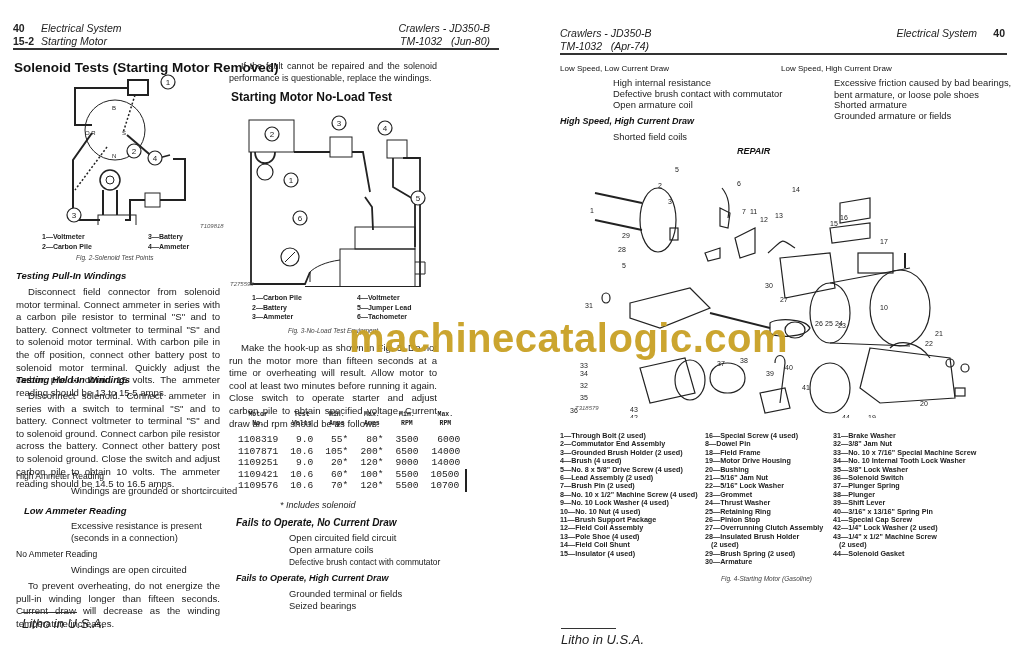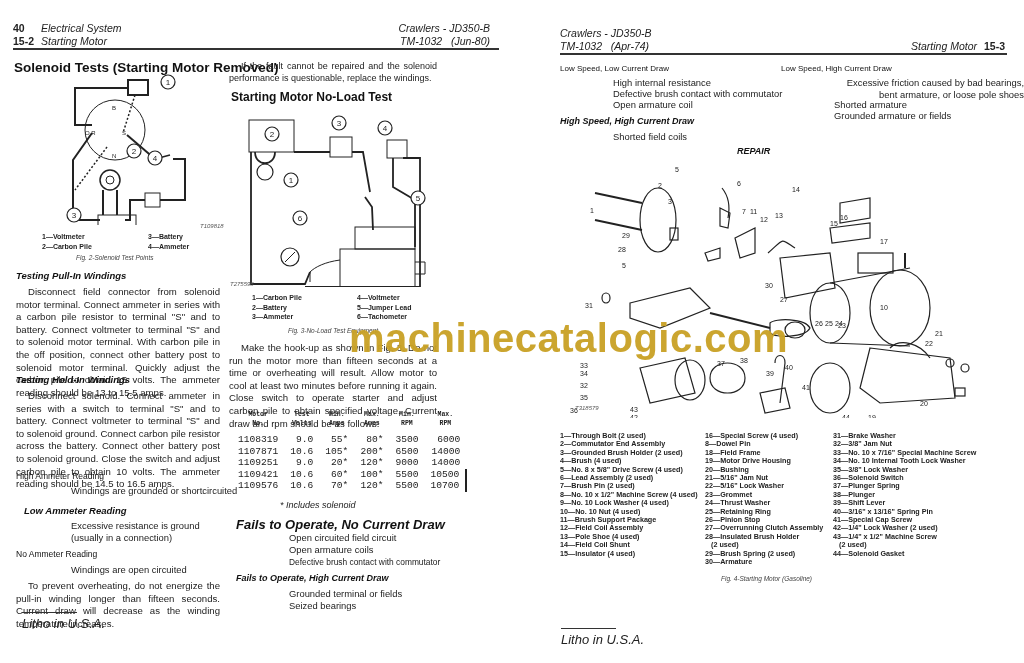--- a/index.html
+++ b/index.html
@@ -100,21 +100,21 @@
   <div class="h2" style="left:16px;top:270px;">Testing Pull-In Windings</div>
   <div class="p ind" style="left:16px;top:286px;width:204px;">Disconnect field connector from solenoid motor terminal. Connect ammeter in series with a carbon pile resistor to terminal "S" and to battery. Connect voltmeter to terminal "S" and to solenoid motor terminal. With carbon pile in the off position, connect other battery post to solenoid motor terminal. Quickly adjust the carbon pile to obtain 15 volts. The ammeter reading should be 13 to 15.5 amps.</div>
 
   <div class="h2" style="left:16px;top:374px;">Testing Hold-In Windings</div>
   <div class="p ind" style="left:16px;top:390px;width:204px;">Disconnect solenoid. Connect ammeter in series with a switch to terminal "S" and to battery. Connect voltmeter to terminal "S" and to solenoid ground. Connect carbon pile resistor across the battery. Connect other battery post to solenoid ground. Close the switch and adjust carbon pile to obtain 10 volts. The ammeter reading should be 14.5 to 16.5 amps.</div>
 
   <div class="h3" style="left:16px;top:471px;">High Ammeter Reading</div>
   <div class="item" style="left:27px;top:485px;">Windings are grounded or shortcircuited</div>
 
   <div class="h2" style="left:24px;top:505px;">Low Ammeter Reading</div>
-  <div class="item" style="left:27px;top:520px;width:150px;">Excessive resistance is ground (usually in a connection)</div>
+  <div class="item" style="left:27px;top:520px;width:150px;">Excessive resistance is present (seconds in a connection)</div>
 
   <div class="h3" style="left:16px;top:549px;">No Ammeter Reading</div>
   <div class="item" style="left:27px;top:564px;">Windings are open circuited</div>
 
   <div class="p ind" style="left:16px;top:580px;width:204px;">To prevent overheating, do not energize the pull-in winding longer than fifteen seconds. Current draw will decrease as the winding temperature increases.</div>
 
   <div class="litho-rule" style="left:22px;top:612px;width:55px;"></div>
   <div class="litho" style="left:22px;top:616px;">Litho in U.S.A.</div>
 
   <div class="p ind" style="left:229px;top:60px;width:208px;font-size:9px;line-height:12px;">If the fault cannot be repaired and the solenoid performance is questionable, replace the windings.</div>
@@ -224,48 +224,48 @@
           <td>10.6</td>
           <td>70*</td>
           <td>120*</td>
           <td>5500</td>
           <td style="border-right:2px solid #222">10700</td>
         </tr>
     </tbody>
   </table>
   <div class="item" style="left:236px;top:499px;font-style:italic;font-size:9px;">* Includes solenoid</div>
 
-  <div class="h2" style="left:236px;top:517px;font-size:13px;">Fails to Operate, No Current Draw</div>
+  <div class="h2" style="left:236px;top:517px;font-size:10px;">Fails to Operate, No Current Draw</div>
   <div class="item" style="left:245px;top:532px;">Open circuited field circuit</div>
   <div class="item" style="left:245px;top:544px;">Open armature coils</div>
   <div class="item" style="left:245px;top:556px;font-size:8.4px;">Defective brush contact with commutator</div>
 
   <div class="h2" style="left:236px;top:573px;font-size:9px;">Fails to Operate, High Current Draw</div>
   <div class="item" style="left:245px;top:588px;">Grounded terminal or fields</div>
   <div class="item" style="left:245px;top:600px;">Seized bearings</div>
 </div>
 
 <div class="page right">
   <div class="hdr" style="left:15px;top:27px;"><i>Crawlers - JD350-B</i></div>
   <div class="hdr" style="left:15px;top:40px;"><i>TM-1032</i>&nbsp;&nbsp;&nbsp;<i>(Apr-74)</i></div>
-  <div class="hdr" style="left:250px;top:40px;width:210px;text-align:right;">
-    <i>Starting Motor</i><span class="num" style="width:28px;text-align:right">15-3</span>
+  <div class="hdr" style="left:250px;top:27px;width:210px;text-align:right;">
+    <i>Electrical System</i><span class="num" style="width:28px;text-align:right">40</span>
   </div>
   <div class="rule" style="left:15px;top:53px;width:447px;"></div>
 
   <div class="h3" style="left:15px;top:64px;font-size:8px;">Low Speed, Low Current Draw</div>
   <div class="item" style="left:24px;top:77px;">High internal resistance</div>
   <div class="item" style="left:24px;top:88px;">Defective brush contact with commutator</div>
   <div class="item" style="left:24px;top:99px;">Open armature coil</div>
 
   <div class="h2" style="left:15px;top:116px;font-size:9px;">High Speed, High Current Draw</div>
   <div class="item" style="left:24px;top:131px;">Shorted field coils</div>
 
   <div class="h3" style="left:236px;top:64px;font-size:8px;">Low Speed, High Current Draw</div>
-  <div class="item" style="left:245px;top:77px;width:190px;text-align:right;">Excessive friction caused by bad bearings, bent armature, or loose pole shoes</div>
+  <div class="item" style="left:245px;top:77px;width:190px;">Excessive friction caused by bad bearings, bent armature, or loose pole shoes</div>
   <div class="item" style="left:245px;top:99px;">Shorted armature</div>
   <div class="item" style="left:245px;top:110px;">Grounded armature or fields</div>
 
   <div class="h2" style="left:192px;top:146px;font-size:9px;">REPAIR</div>
 
   <svg style="left:25px;top:158px;" width="440" height="260" viewBox="0 0 440 260">
     <g fill="none" stroke="#222" stroke-width="1.2">
       <path d="M25 35 L72 45 M25 62 L72 72" stroke-width="2"></path>
       <ellipse cx="88" cy="62" rx="18" ry="32"></ellipse>
       <rect x="100" y="70" width="8" height="12"></rect>

